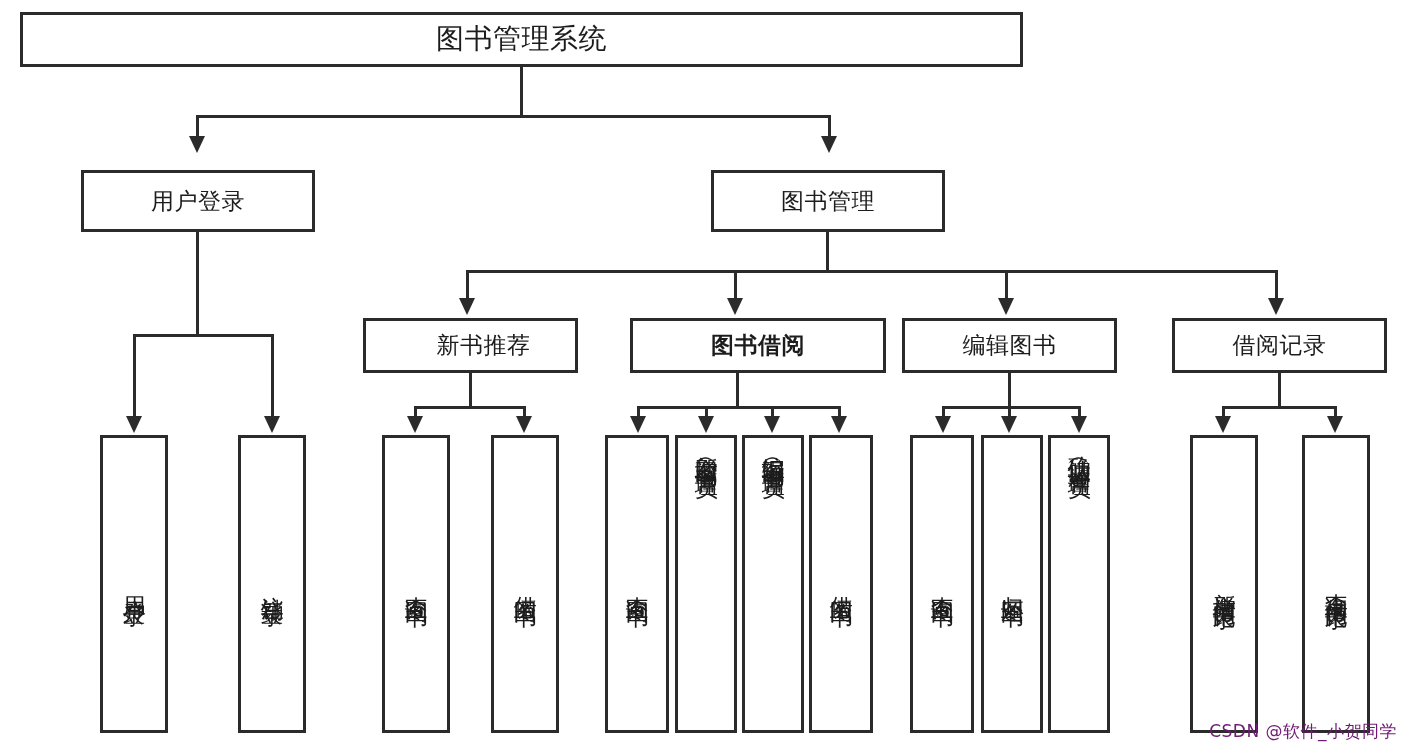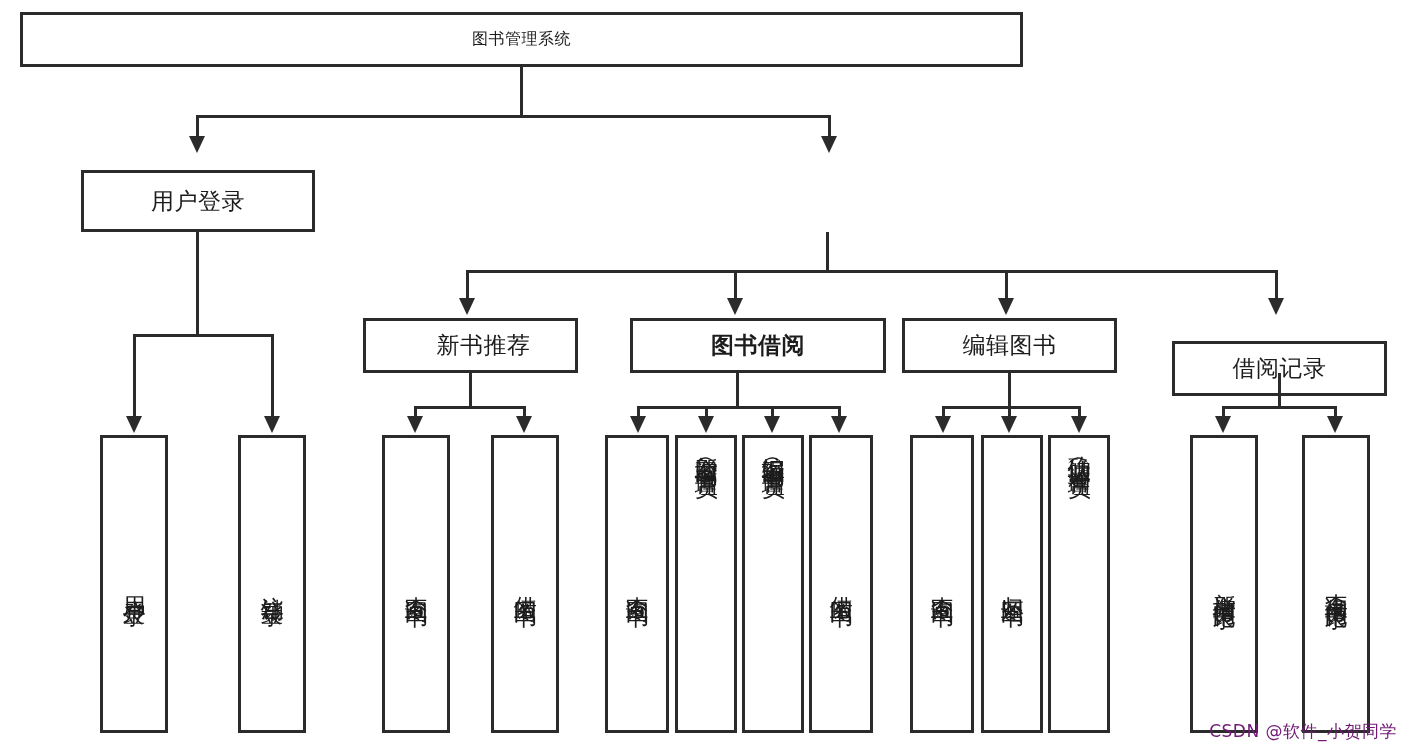--- a/index.html
+++ b/index.html
@@ -31,21 +31,21 @@
     text-align: center;
   }
   .node .label {
     font-size: 23px;
     line-height: 1.15;
     color: #1c1c1c;
     letter-spacing: 0.5px;
     white-space: nowrap;
   }
   
-  .node.root .label { font-size: 16px; }
+  .node.root .label { font-size: 28px; }
   
   .node.leaf {
     align-items: flex-start;
     justify-content: center;
     padding-top: 0;
   }
   .node.leaf .label {
     writing-mode: vertical-rl;
     text-orientation: upright;
     white-space: pre;
@@ -97,20 +97,23 @@
 
   <div class="hline" style="left:196px; top:115px; width:635px; height:3px;"></div>
 
   <div class="vline" style="left:196px; top:115px; width:3px; height:23px;"></div>
   <div class="vline" style="left:828px; top:115px; width:3px; height:23px;"></div>
   <div class="arrow" style="left:189px; top:136px;"></div>
   <div class="arrow" style="left:821px; top:136px;"></div>
 
   <div class="node" style="left:81px; top:170px; width:234px; height:62px;">
     <span class="label">用户登录</span>
+  </div>
+  <div class="node" style="left:711px; top:170px; width:234px; height:62px;">
+    <span class="label">图书管理</span>
   </div>
 
   <div class="vline" style="left:196px; top:232px; width:3px; height:104px;"></div>
   <div class="hline" style="left:133px; top:334px; width:141px; height:3px;"></div>
   <div class="vline" style="left:133px; top:334px; width:3px; height:84px;"></div>
   <div class="vline" style="left:271px; top:334px; width:3px; height:84px;"></div>
   <div class="arrow" style="left:126px; top:416px;"></div>
   <div class="arrow" style="left:264px; top:416px;"></div>
 
   <div class="vline" style="left:826px; top:232px; width:3px; height:40px;"></div>
@@ -126,21 +129,21 @@
 
   <div class="node" style="left:363px; top:318px; width:215px; height:55px;padding-left:26px;">
     <span class="label">新书推荐</span>
   </div>
   <div class="node" style="left:630px; top:318px; width:256px; height:55px;font-weight:bold;">
     <span class="label">图书借阅</span>
   </div>
   <div class="node" style="left:902px; top:318px; width:215px; height:55px;">
     <span class="label">编辑图书</span>
   </div>
-  <div class="node" style="left:1172px; top:318px; width:215px; height:55px;margin-top:23px;">
+  <div class="node" style="left:1172px; top:318px; width:215px; height:55px;">
     <span class="label">借阅记录</span>
   </div>
 
   <div class="vline" style="left:469px; top:373px; width:3px; height:35px;"></div>
   <div class="hline" style="left:414px; top:406px; width:112px; height:3px;"></div>
   <div class="vline" style="left:414px; top:406px; width:3px; height:12px;"></div>
   <div class="vline" style="left:523px; top:406px; width:3px; height:12px;"></div>
   <div class="arrow" style="left:407px; top:416px;"></div>
   <div class="arrow" style="left:516px; top:416px;"></div>
 

